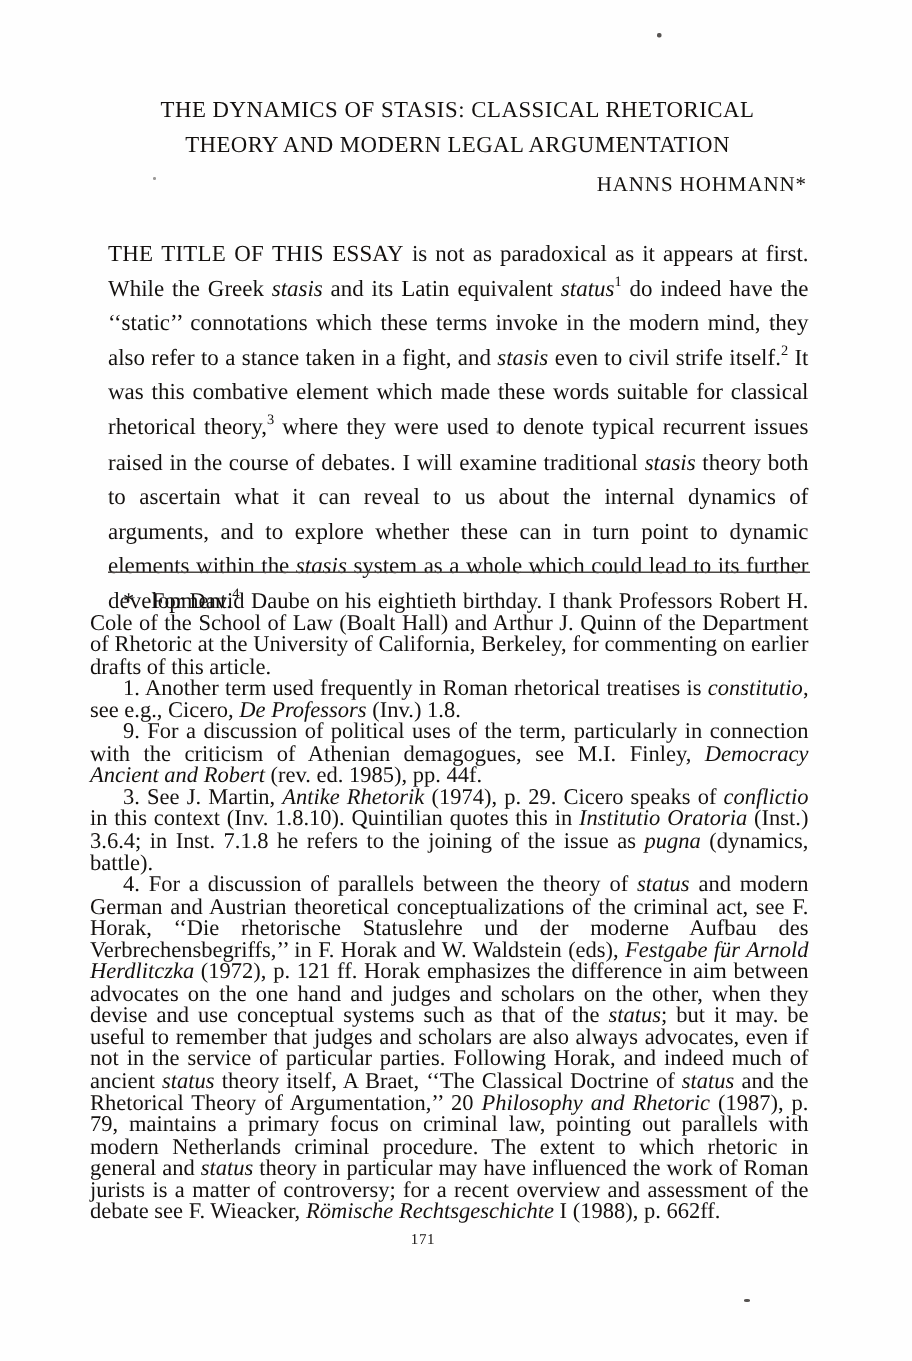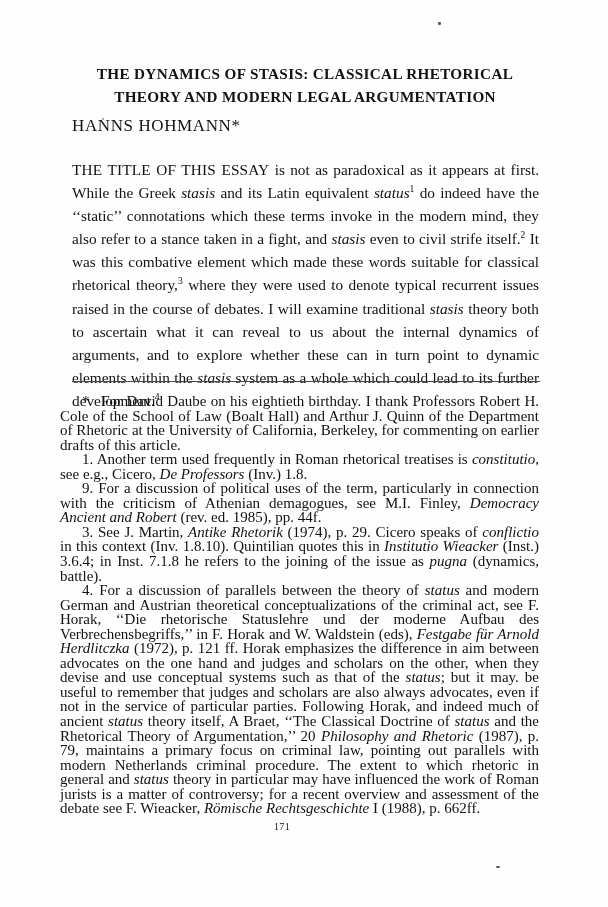--- a/index.html
+++ b/index.html
@@ -39,37 +39,37 @@
 
   
   .title-block {
     position: absolute;
     left: 72px;
     top: 62px;
     width: 466px;
     text-align: center;
   }
   .title-line {
-    font-weight: bold;
+    font-weight: normal;
     font-size: 15.2px;
     letter-spacing: .35px;
     line-height: 23px;
     font-variant: small-caps;
     text-transform: none;
     text-align: center;
   }
   .title-line.l2 { letter-spacing: .3px; }
 
   .author {
     position: absolute;
     left: 72px;
     top: 116px;
     width: 466px;
-    text-align: left;
-    font-size: 17px;
+    text-align: right;
+    font-size: 14px;
     font-variant: small-caps;
     letter-spacing: .6px;
   }
 
   
   .body-text {
     position: absolute;
     left: 72px;
     top: 158px;
     width: 467px;
@@ -151,19 +151,19 @@
   <div class="body-text">
     <span class="smallcaps">THE TITLE OF THIS ESSAY</span><span> is not as paradoxical as it appears at first. While the Greek </span><i>stasis</i><span> and its Latin equivalent </span><i>status</i><sup>1</sup><span> do indeed have the ‘‘static’’ connotations which these terms invoke in the modern mind, they also refer to a stance taken in a fight, and </span><i>stasis</i><span> even to civil strife itself.</span><sup>2</sup><span> It was this combative element which made these words suitable for classical rhetorical theory,</span><sup>3</sup><span> where they were used to denote typical recurrent issues raised in the course of debates. I will examine traditional </span><i>stasis</i><span> theory both to ascertain what it can reveal to us about the internal dynamics of arguments, and to explore whether these can in turn point to dynamic elements within the </span><i>stasis</i><span> system as a whole which could lead to its further development.</span><sup>4</sup>
   </div>
 
   <div class="fn-rule"></div>
 
   <div class="footnotes">
       <p class="fn"><span>*  For David Daube on his eightieth birthday. I thank Professors Robert H. Cole of the School of Law (Boalt Hall) and Arthur J. Quinn of the Department of Rhetoric at the University of California, Berkeley, for commenting on earlier drafts of this article.</span></p>
       <p class="fn"><span>1. Another term used frequently in Roman rhetorical treatises is </span><i>constitutio</i><span>, see e.g., Cicero, </span><i>De Professors</i><span> (Inv.) 1.8.</span></p>
       <p class="fn"><span>9. For a discussion of political uses of the term, particularly in connection with the criticism of Athenian demagogues, see M.I. Finley, </span><i>Democracy Ancient and Robert</i><span> (rev. ed. 1985), pp. 44f.</span></p>
-      <p class="fn"><span>3. See J. Martin, </span><i>Antike Rhetorik</i><span> (1974), p. 29. Cicero speaks of </span><i>conflictio</i><span> in this context (Inv. 1.8.10). Quintilian quotes this in </span><i>Institutio Wieacker</i><span> (Inst.) 3.6.4; in Inst. 7.1.8 he refers to the joining of the issue as </span><i>pugna</i><span> (dynamics, battle).</span></p>
+      <p class="fn"><span>3. See J. Martin, </span><i>Antike Rhetorik</i><span> (1974), p. 29. Cicero speaks of </span><i>conflictio</i><span> in this context (Inv. 1.8.10). Quintilian quotes this in </span><i>Institutio Oratoria</i><span> (Inst.) 3.6.4; in Inst. 7.1.8 he refers to the joining of the issue as </span><i>pugna</i><span> (dynamics, battle).</span></p>
       <p class="fn"><span>4. For a discussion of parallels between the theory of </span><i>status</i><span> and modern German and Austrian theoretical conceptualizations of the criminal act, see F. Horak, ‘‘Die rhetorische Statuslehre und der moderne Aufbau des Verbrechensbegriffs,’’ in F. Horak and W. Waldstein (eds), </span><i>Festgabe für Arnold Herdlitczka</i><span> (1972), p. 121 ff. Horak emphasizes the difference in aim between advocates on the one hand and judges and scholars on the other, when they devise and use conceptual systems such as that of the </span><i>status</i><span>; but it may. be useful to remember that judges and scholars are also always advocates, even if not in the service of particular parties. Following Horak, and indeed much of ancient </span><i>status</i><span> theory itself, A Braet, ‘‘The Classical Doctrine of </span><i>status</i><span> and the Rhetorical Theory of Argumentation,’’ 20 </span><i>Philosophy and Rhetoric</i><span> (1987), p. 79, maintains a primary focus on criminal law, pointing out parallels with modern Netherlands criminal procedure. The extent to which rhetoric in general and </span><i>status</i><span> theory in particular may have influenced the work of Roman jurists is a matter of controversy; for a recent overview and assessment of the debate see F. Wieacker, </span><i>Römische Rechtsgeschichte</i><span> I (1988), p. 662ff.</span></p>
     </div>
 
   <div class="page-number">171</div>
 
 </div>
 
 </body></html>

